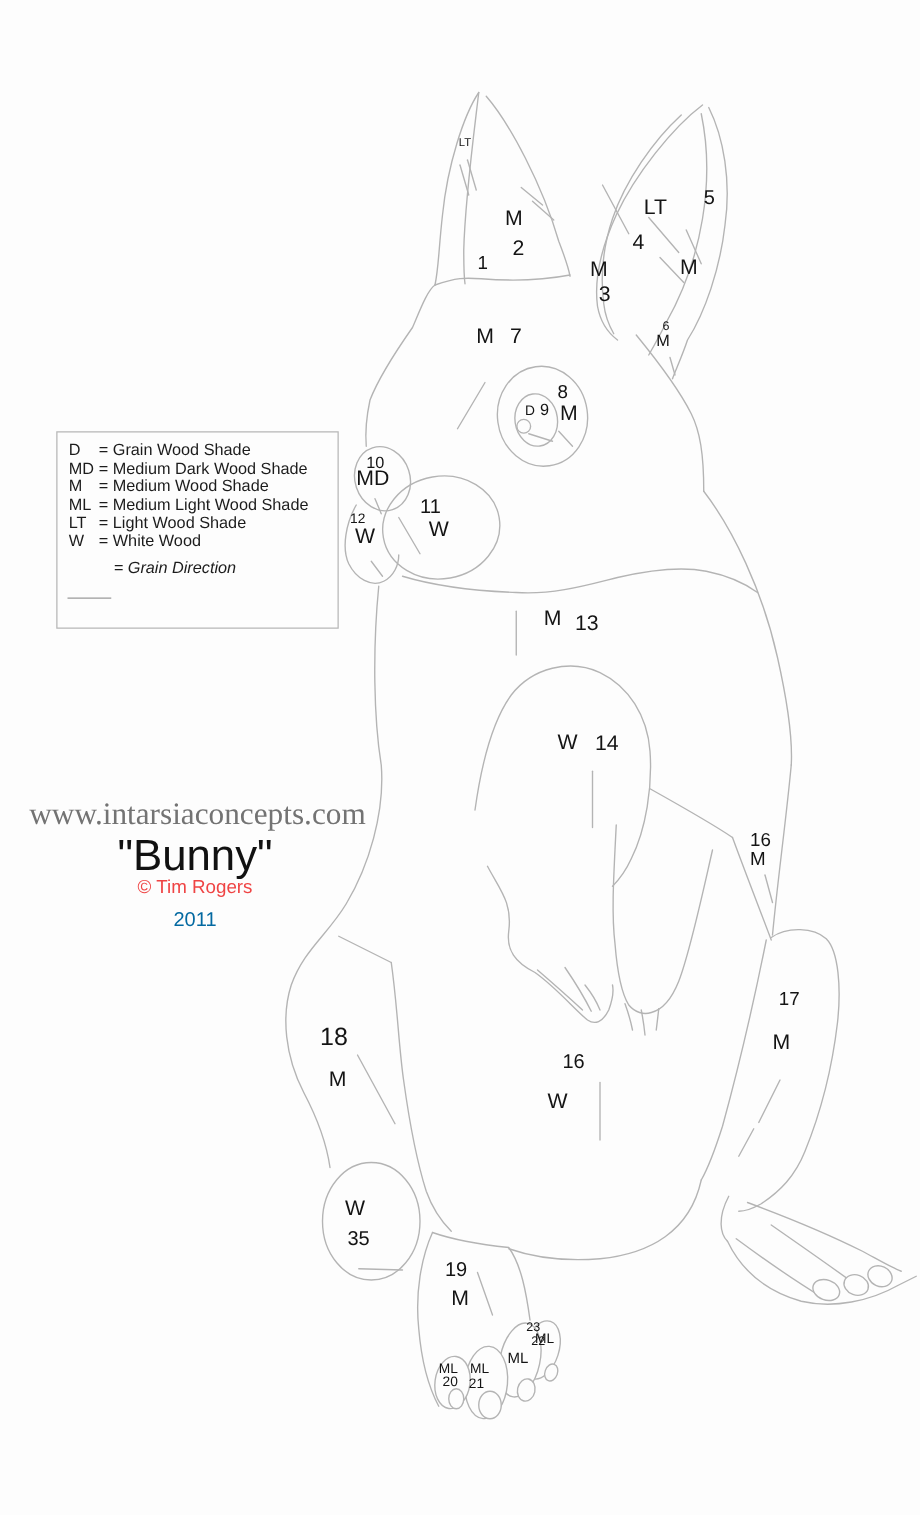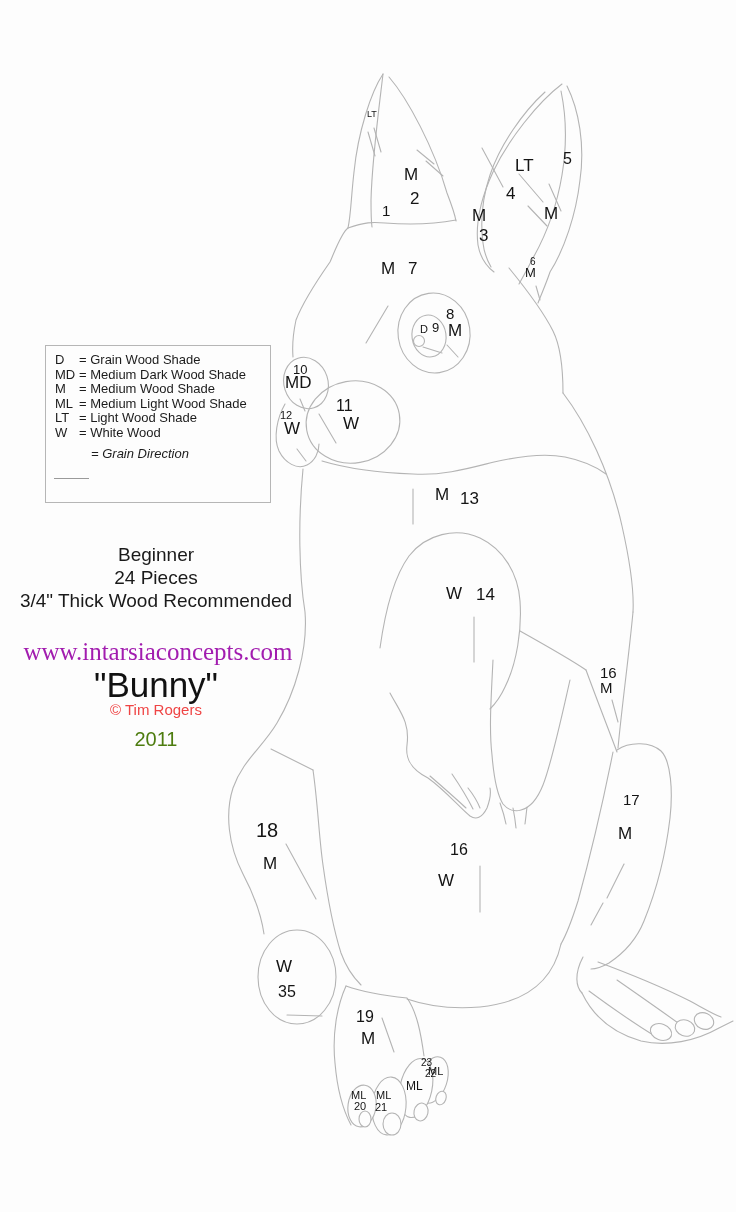--- a/index.html
+++ b/index.html
@@ -19,27 +19,27 @@
   .lcode { display:inline-block; width:24px; }
   .lrow.grain { margin-top:6px;font-style:italic; }
   .lrow.grain .lcode { width:36px; }
   .grain-line { position:absolute; left:8px; top:132px; width:35px; height:0;
                 border-top:1px solid #9a9a9a; }
 
   
   .info-top { position:absolute; left:0; top:543px; width:312px; text-align:center;
               font-size:19px; line-height:23px; color:#1a1a1a; }
   .website  { position:absolute; left:8px; top:638px; width:300px; text-align:center;
-              font-family:"Liberation Serif", serif; font-size:25px; color:#a21caf; }
+              font-family:"Liberation Serif", serif; font-size:25px; color:#737373; }
   .ptitle   { position:absolute; left:0; top:665px; width:312px; text-align:center;
               font-size:35px; color:#111; }
   .pcopy    { position:absolute; left:0; top:701px; width:312px; text-align:center;
               font-size:15px; color:#ef4444; }
   .pyear    { position:absolute; left:0; top:728px; width:312px; text-align:center;
-              font-size:20px; color:#4d7c0f; }
+              font-size:16px; color:#0369a1; }
 </style>
 </head>
 <body>
 
 <div class="page">
 
   <svg class="art" width="736" height="1212" viewBox="0 0 736 1212">
     <g fill="none" stroke="#b4b4b4" stroke-width="1.1" stroke-linecap="round" stroke-linejoin="round">
 
       <g>
@@ -163,25 +163,20 @@
     <div class="lrow"><span class="lcode">D</span><span>= Grain Wood Shade</span></div>
     <div class="lrow"><span class="lcode">MD</span><span>= Medium Dark Wood Shade</span></div>
     <div class="lrow"><span class="lcode">M</span><span>= Medium Wood Shade</span></div>
     <div class="lrow"><span class="lcode">ML</span><span>= Medium Light Wood Shade</span></div>
     <div class="lrow"><span class="lcode">LT</span><span>= Light Wood Shade</span></div>
     <div class="lrow"><span class="lcode">W</span><span>=  White Wood</span></div>
     <div class="lrow grain"><span class="lcode"></span><span>= Grain Direction</span></div>
     <div class="grain-line"></div>
   </div>
 
-  <div class="info-top">
-    <div>Beginner</div>
-    <div>24 Pieces</div>
-    <div>3/4" Thick Wood Recommended</div>
-  </div>
   <div class="website">www.intarsiaconcepts.com</div>
   <div class="ptitle">"Bunny"</div>
   <div class="pcopy">©  Tim Rogers</div>
   <div class="pyear">2011</div>
 
   <span class="pl" style="left:367px;top:110px;font-size:9px">LT</span>
   <span class="pl" style="left:382px;top:203px;font-size:15px">1</span>
   <span class="pl" style="left:404px;top:166px;font-size:17px">M</span>
   <span class="pl" style="left:410px;top:190px;font-size:17px">2</span>
   <span class="pl" style="left:472px;top:207px;font-size:17px">M</span>

